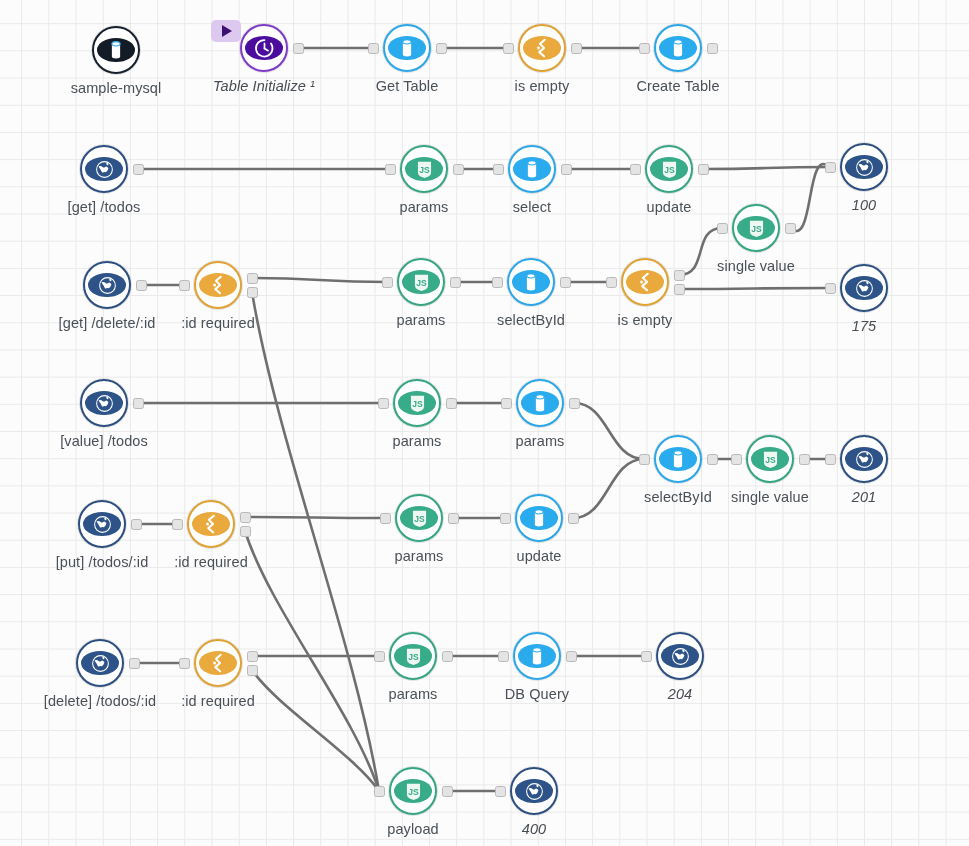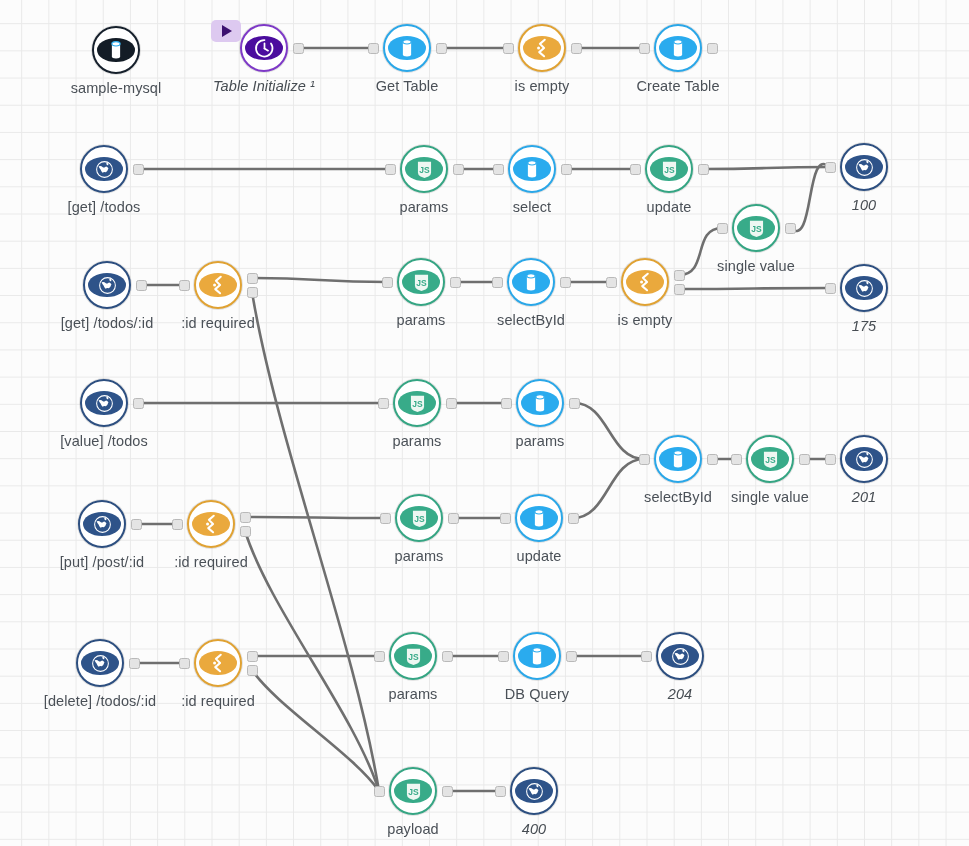--- a/index.html
+++ b/index.html
@@ -299,21 +299,21 @@
       <div class="node t-http" style="left: 107px; top: 285px;">
         <div class="disc">
           <div class="inner">
             <svg class="ico" viewBox="0 0 32 32" width="21" height="21">
               <circle cx="16" cy="16" r="12" fill="none" stroke="#fff" stroke-width="1.6"></circle>
               <path d="M7 11 q4 -1 6 1 t4 0 t5 2 q-1 4 -4 6 q-3 -1 -5 1 q-2 -2 -3 -5 q-2 -2 -3 -5 z" fill="#fff"></path>
               <path d="M20 5 q2 2 2 4 q-2 1 -3 -1 q-1 -2 1 -3 z" fill="#fff"></path>
             </svg>
           </div>
         </div>
-        <div class="label">[get] /todos/:id</div>
+        <div class="label">[get] /delete/:id</div>
         <div class="port" style="left: 28.5px; top: -5.5px;"></div>
       </div>
       <div class="node t-branch" style="left: 218px; top: 285px;">
         <div class="disc">
           <div class="inner">
             <svg class="ico" viewBox="0 0 32 32" width="22" height="22">
               <path d="M20 4 L13 10 L19 16 L12 22 L19 28" fill="none" stroke="#fff" stroke-width="3" stroke-linecap="round" stroke-linejoin="round"></path>
               <circle cx="11" cy="16" r="2.2" fill="#fff"></circle>
             </svg>
           </div>
@@ -460,21 +460,21 @@
       <div class="node t-http" style="left: 102px; top: 524px;">
         <div class="disc">
           <div class="inner">
             <svg class="ico" viewBox="0 0 32 32" width="21" height="21">
               <circle cx="16" cy="16" r="12" fill="none" stroke="#fff" stroke-width="1.6"></circle>
               <path d="M7 11 q4 -1 6 1 t4 0 t5 2 q-1 4 -4 6 q-3 -1 -5 1 q-2 -2 -3 -5 q-2 -2 -3 -5 z" fill="#fff"></path>
               <path d="M20 5 q2 2 2 4 q-2 1 -3 -1 q-1 -2 1 -3 z" fill="#fff"></path>
             </svg>
           </div>
         </div>
-        <div class="label">[put] /post/:id</div>
+        <div class="label">[put] /todos/:id</div>
         <div class="port" style="left: 28.5px; top: -5.5px;"></div>
       </div>
       <div class="node t-branch" style="left: 211px; top: 524px;">
         <div class="disc">
           <div class="inner">
             <svg class="ico" viewBox="0 0 32 32" width="22" height="22">
               <path d="M20 4 L13 10 L19 16 L12 22 L19 28" fill="none" stroke="#fff" stroke-width="3" stroke-linecap="round" stroke-linejoin="round"></path>
               <circle cx="11" cy="16" r="2.2" fill="#fff"></circle>
             </svg>
           </div>

